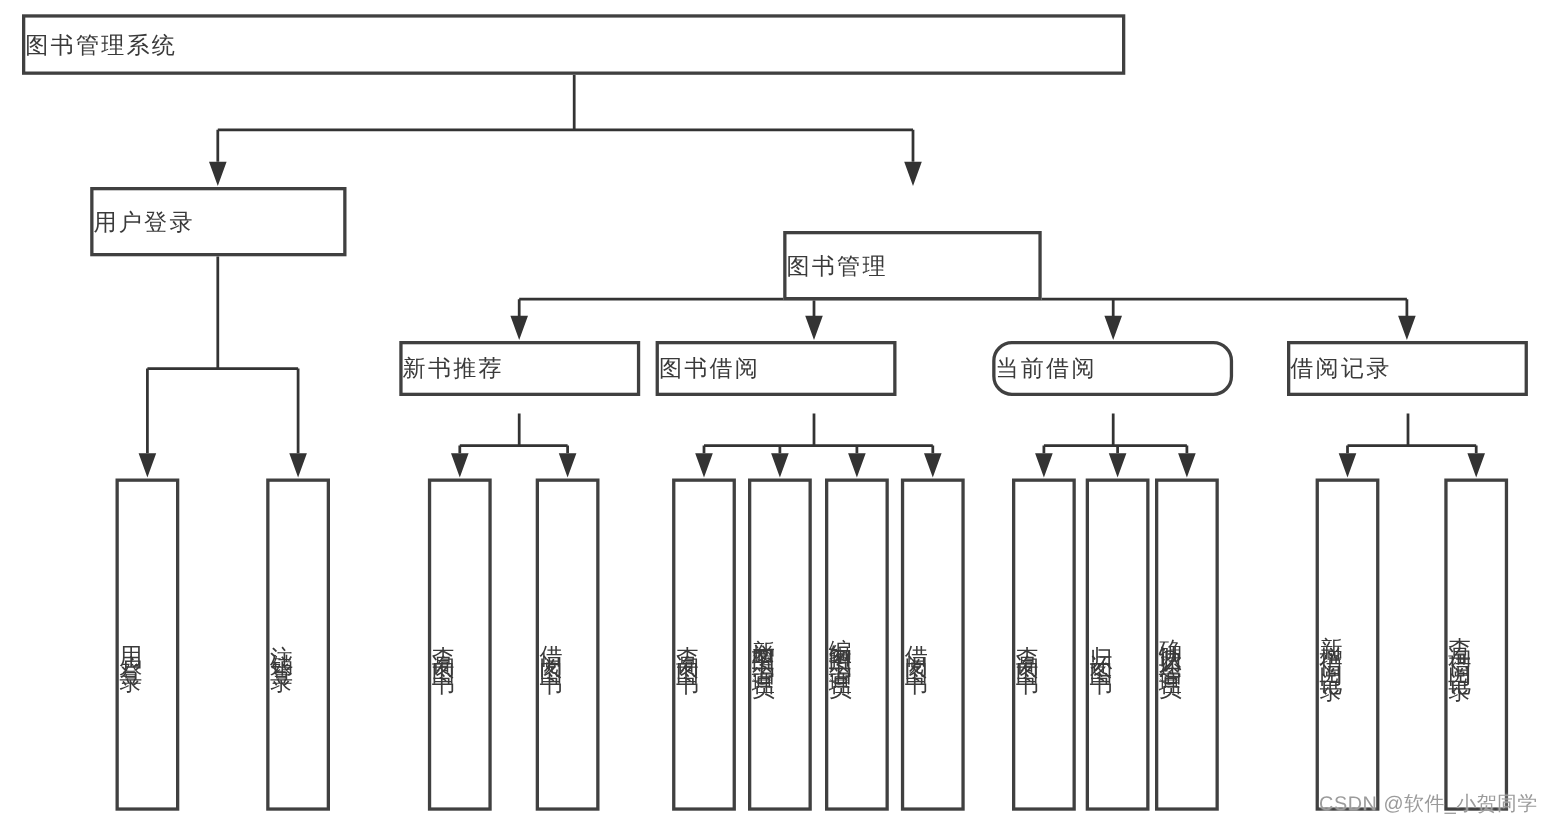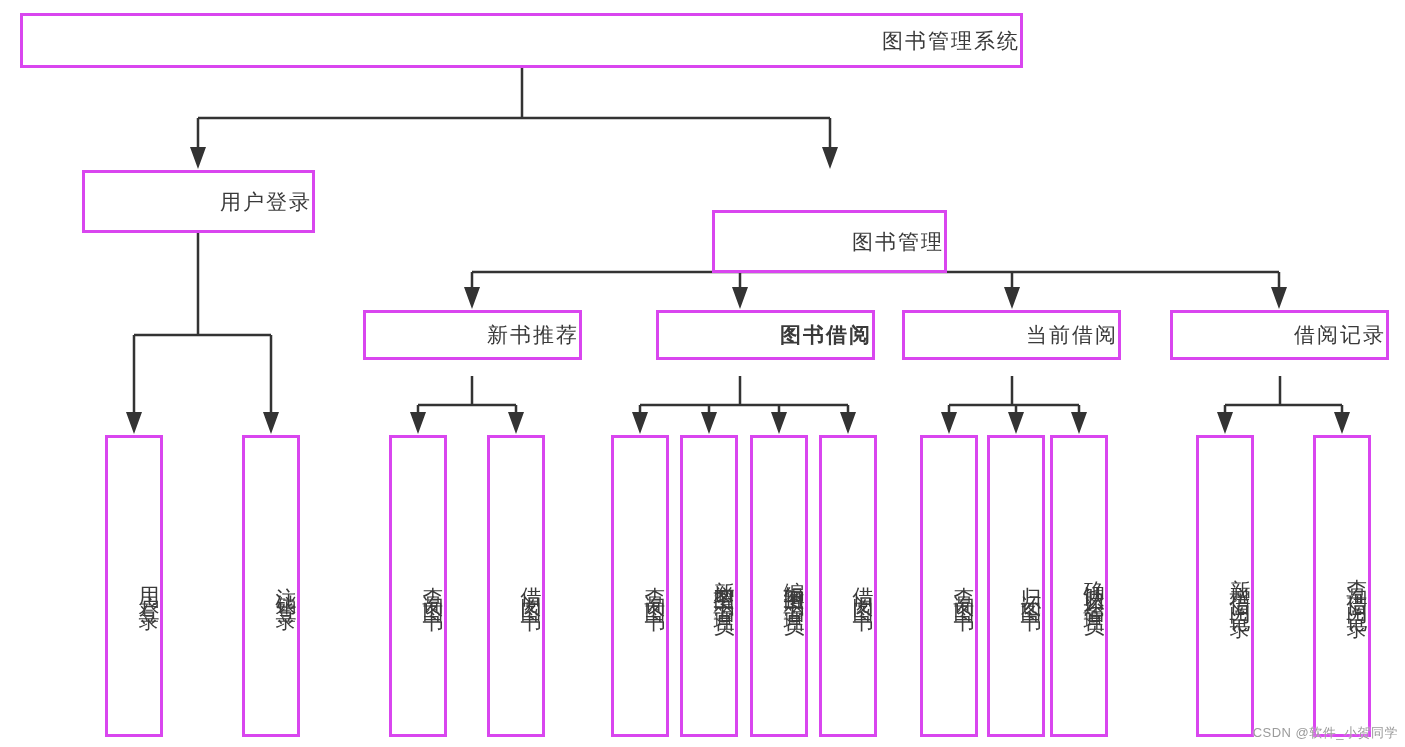--- a/index.html
+++ b/index.html
@@ -19,40 +19,39 @@
     position: absolute;
     left: 0;
     top: 0;
     width: 1405px;
     height: 747px;
     pointer-events: none;
   }
   .node {
     position: absolute;
     box-sizing: border-box;
-    border: 3px solid #d946ef;
+    border: 3px solid #404040;
     background: #ffffff;
     display: flex;
     align-items: center;
-    justify-content: flex-end;
+    justify-content: flex-start;
     color: #3a3a3a;
-    padding-left: 10px;
   }
   .hnode span {
     font-size: 21px;
     letter-spacing: 2px;
     white-space: nowrap;
   }
   .root-node   { left: 20px;  top: 13px;  width: 1003px; height: 55px; }
   .l2-0        { left: 82px;  top: 170px; width: 233px;  height: 63px; }
   .l2-1        { left: 712px; top: 170px; width: 235px;  height: 63px; margin-top: 40px; }
   .l3          { top: 310px;  width: 219px; height: 50px; }
   .l3-0 { left: 363px; }
-  .l3-1 { left: 656px; font-weight: bold; }
-  .l3-2 { left: 902px; }
+  .l3-1 { left: 596px; }
+  .l3-2 { left: 902px; border-radius: 18px; }
   .l3-3 { left: 1170px; }
   .leaf {
     top: 435px;
     width: 58px;
     height: 302px;
   }
   .leaf span {
     writing-mode: vertical-rl;
     font-size: 21px;
     letter-spacing: 8px;
@@ -69,21 +68,21 @@
   .leaf.lf-7  { left: 819px; }
   .leaf.lf-8  { left: 920px; }
   .leaf.lf-9  { left: 987px; }
   .leaf.lf-10 { left: 1050px; }
   .leaf.lf-11 { left: 1196px; }
   .leaf.lf-12 { left: 1313px; }
   .watermark {
     position: absolute;
     right: 7px;
     bottom: 5px;
-    font-size: 13px;
+    font-size: 18px;
     color: #9b9b9b;
     letter-spacing: 0.5px;
     white-space: nowrap;
     z-index: 5;
     text-shadow: 0 0 2px rgba(255,255,255,0.8);
   }
 </style>
 </head>
 <body>
 

